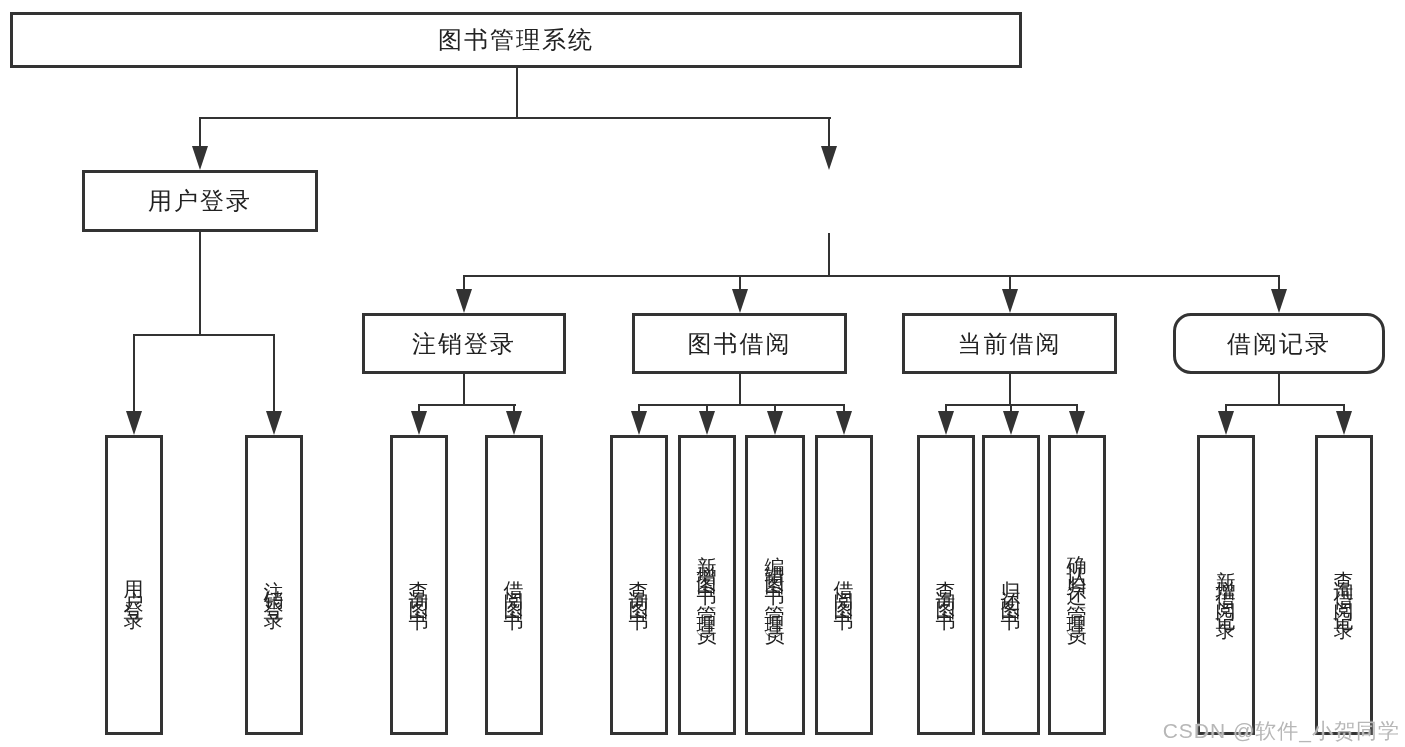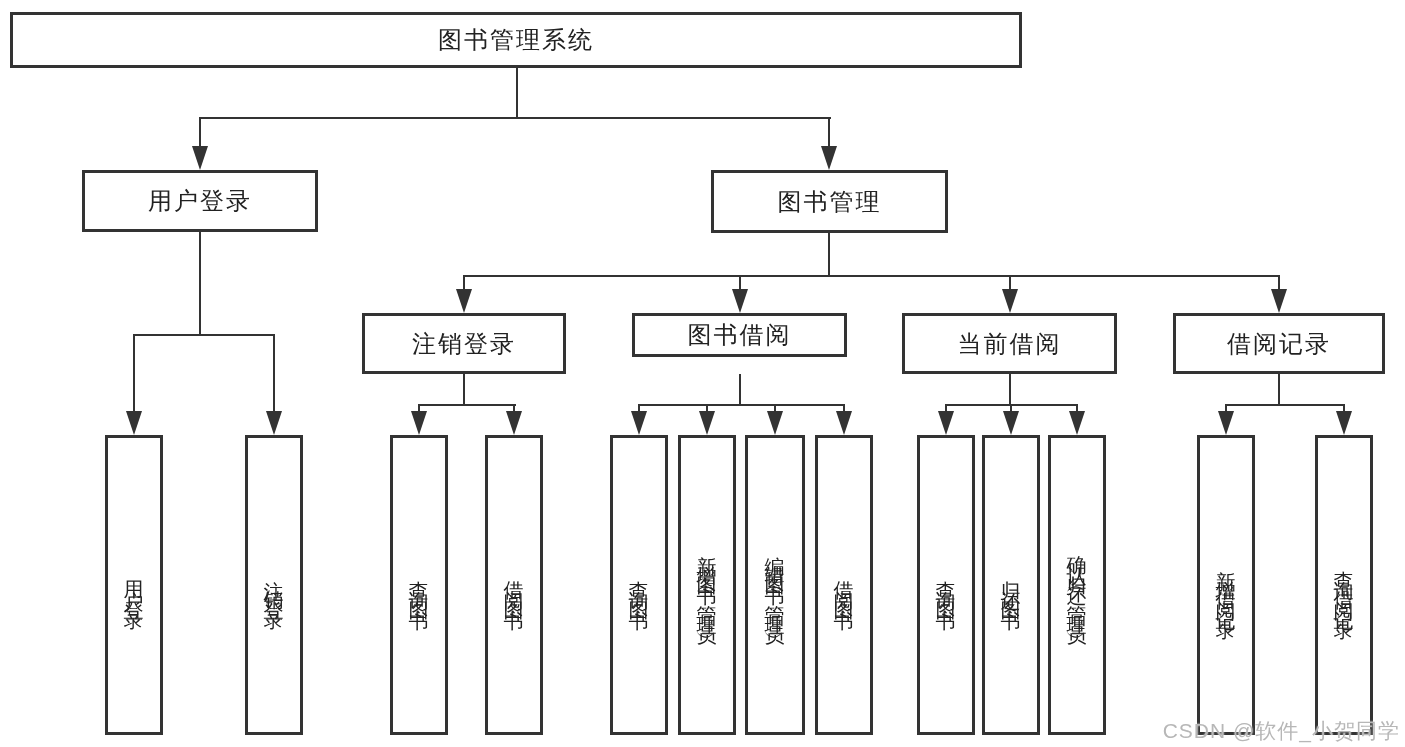--- a/index.html
+++ b/index.html
@@ -57,26 +57,25 @@
   }
 </style>
 </head>
 <body>
 
 <div class="canvas">
 
   <div class="node" style="left:10px;top:12px;width:1012px;height:56px;">图书管理系统</div>
 
   <div class="node" style="left:82px;top:170px;width:236px;height:62px;">用户登录</div>
-  <div class="node" style="left:711px;top:170px;width:237px;height:63px;">图书管理</div>
 
   <div class="node" style="left:362px;top:313px;width:204px;height:61px;">注销登录</div>
-  <div class="node" style="left:632px;top:313px;width:215px;height:44px;">图书借阅</div>
+  <div class="node" style="left:632px;top:313px;width:215px;height:61px;">图书借阅</div>
   <div class="node" style="left:902px;top:313px;width:215px;height:61px;text-align:right;">当前借阅</div>
-  <div class="node" style="left:1173px;top:313px;width:212px;height:61px;">借阅记录</div>
+  <div class="node" style="left:1173px;top:313px;width:212px;height:61px;border-radius:18px;">借阅记录</div>
 
   <div class="node vnode" style="left:105px;top:435px;width:58px;height:300px;">用户登录</div>
   <div class="node vnode" style="left:245px;top:435px;width:58px;height:300px;">注销登录</div>
 
   <div class="node vnode" style="left:390px;top:435px;width:58px;height:300px;">查询图书</div>
   <div class="node vnode" style="left:485px;top:435px;width:58px;height:300px;">借阅图书</div>
 
   <div class="node vnode" style="left:610px;top:435px;width:58px;height:300px;">查询图书</div>
   <div class="node vnode" style="left:678px;top:435px;width:58px;height:300px;">新增图书（管理员）</div>
   <div class="node vnode" style="left:745px;top:435px;width:60px;height:300px;">编辑图书（管理员）</div>

